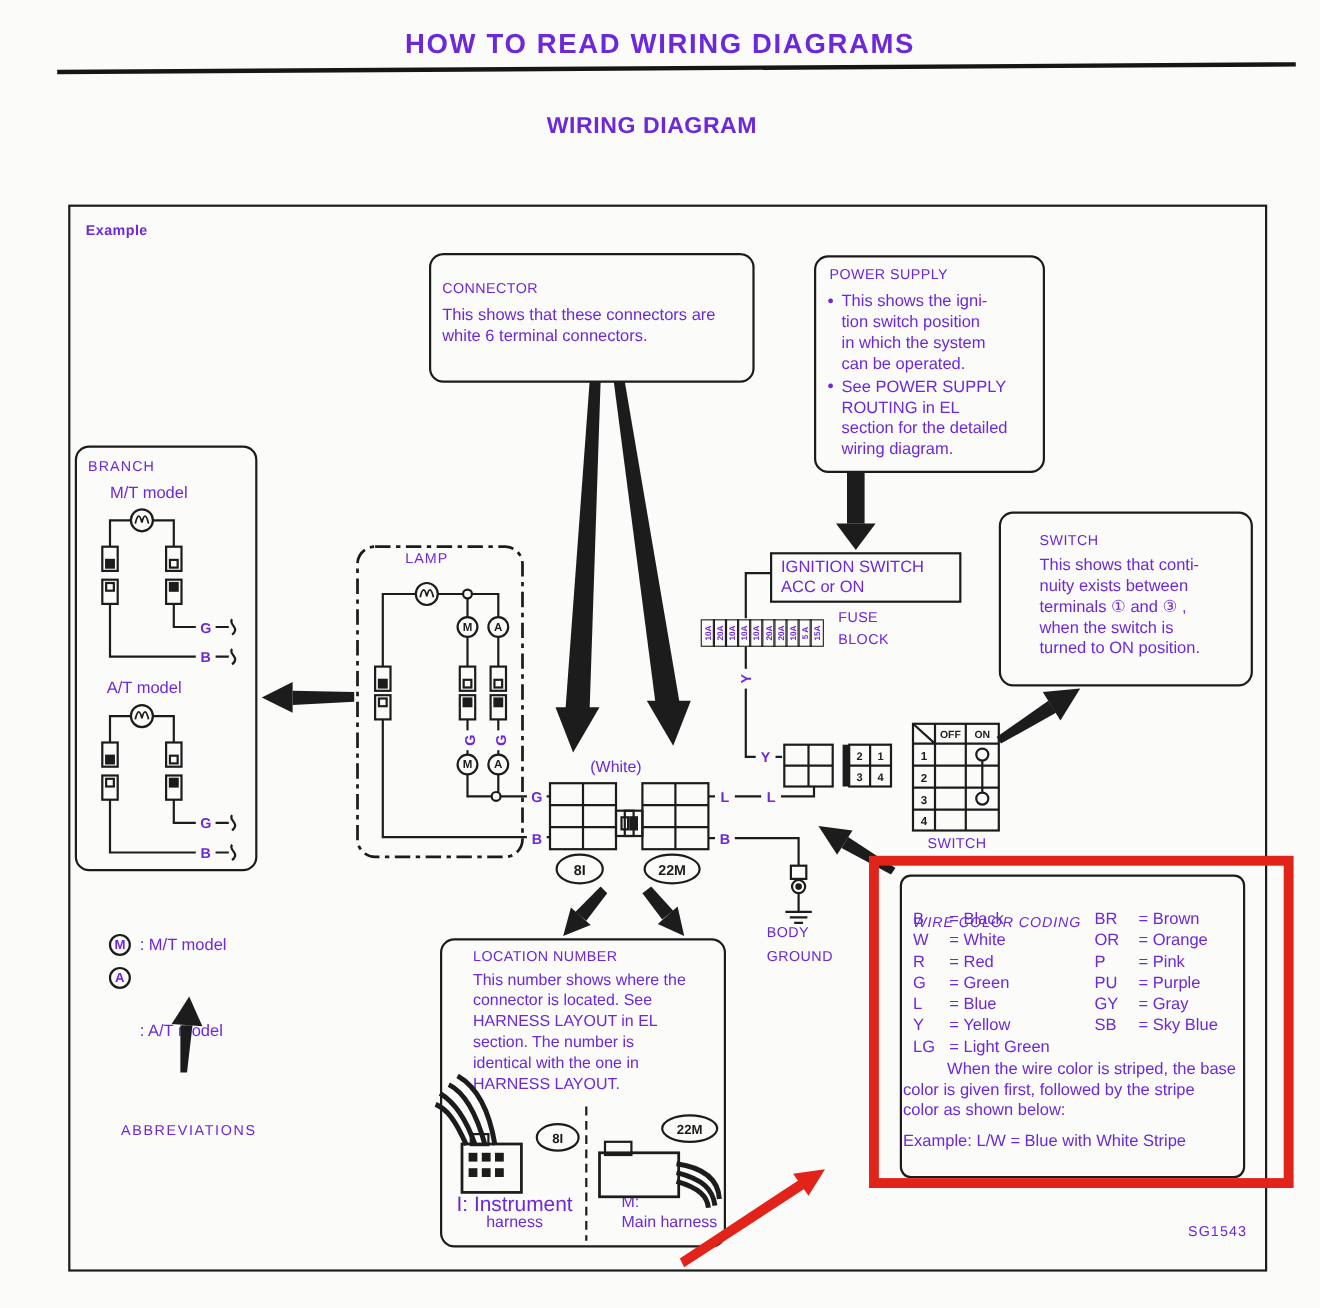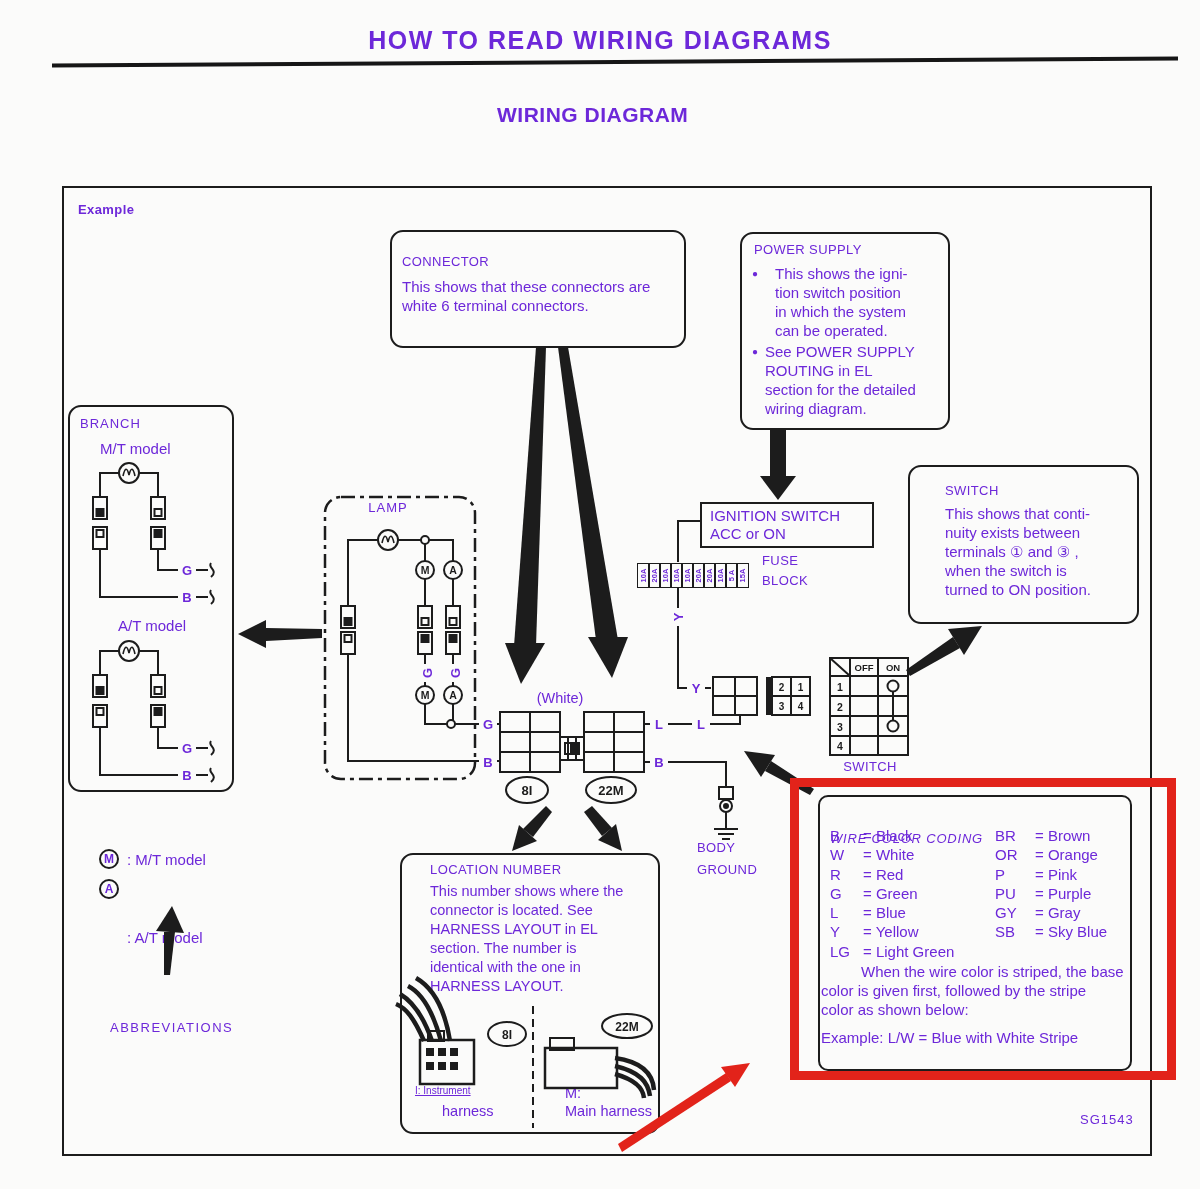--- a/index.html
+++ b/index.html
@@ -47,21 +47,21 @@
   <div class="box" style="left:390px;top:230px;width:292px;height:114px;">
     <div class="abs bt" style="left:10px;top:22px;">CONNECTOR</div>
     <div class="abs bl" style="left:10px;top:45px;">This shows that these connectors are</div>
     <div class="abs bl" style="left:10px;top:64px;">white 6 terminal connectors.</div>
   </div>
 
   <div class="box" style="left:740px;top:232px;width:206px;height:194px;">
     <div class="abs bt" style="left:12px;top:8px;">POWER SUPPLY</div>
     <div class="abs" style="left:10px;top:30px;">
       <span class="ps-dot">●</span>
-      <div style="margin-left:23px;">
+      <div style="margin-left:13px;">
         <div class="bl">This shows the igni-</div>
         <div class="bl">tion switch position</div>
         <div class="bl">in which the system</div>
         <div class="bl">can be operated.</div>
       </div>
     </div>
     <div class="abs" style="left:10px;top:108px;">
       <span class="ps-dot">●</span>
       <div style="margin-left:13px;">
         <div class="bl">See POWER SUPPLY</div>
@@ -77,21 +77,21 @@
     <div class="abs bl" style="left:35px;top:37px;">This shows that conti-</div>
     <div class="abs bl" style="left:35px;top:56px;">nuity exists between</div>
     <div class="abs bl" style="left:35px;top:75px;">terminals ① and ③ ,</div>
     <div class="abs bl" style="left:35px;top:94px;">when the switch is</div>
     <div class="abs bl" style="left:35px;top:113px;">turned to ON position.</div>
   </div>
 
   <div class="box" style="left:68px;top:405px;width:162px;height:383px;">
     <div class="abs bt" style="left:10px;top:9px;letter-spacing:1px;">BRANCH</div>
     <div class="abs lbl" style="left:30px;top:33px;">M/T model</div>
-    <div class="abs lbl" style="left:48px;top:210px;">A/T model</div>
+    <div class="abs lbl" style="left:27px;top:210px;">A/T model</div>
   </div>
 
   <div class="abs bt" style="left:358px;top:500px;width:60px;text-align:center;letter-spacing:1px;">LAMP</div>
 
   <div class="sqbox" style="left:700px;top:502px;width:170px;height:42px;">
     <div class="abs bl" style="left:8px;top:2px;font-size:15px;">IGNITION SWITCH</div>
     <div class="abs bl" style="left:8px;top:20px;font-size:15px;">ACC or ON</div>
   </div>
 
   <div class="fuserow">
@@ -137,21 +137,21 @@
   <div class="abs bt" style="left:697px;top:862px;">GROUND</div>
 
   <div class="box" style="left:400px;top:853px;width:256px;height:277px;">
     <div class="abs bt" style="left:28px;top:7px;">LOCATION NUMBER</div>
     <div class="abs bl" style="left:28px;top:27px;font-size:14.5px;">This number shows where the</div>
     <div class="abs bl" style="left:28px;top:46px;font-size:14.5px;">connector is located.  See</div>
     <div class="abs bl" style="left:28px;top:65px;font-size:14.5px;">HARNESS LAYOUT in EL</div>
     <div class="abs bl" style="left:28px;top:84px;font-size:14.5px;">section.  The number is</div>
     <div class="abs bl" style="left:28px;top:103px;font-size:14.5px;">identical with the one in</div>
     <div class="abs bl" style="left:28px;top:122px;font-size:14.5px;">HARNESS LAYOUT.</div>
-    <div class="abs lbl" style="left:13px;top:230px;font-size:10px;text-decoration:underline;">I:  Instrument</div>
+    <div class="abs lbl" style="left:13px;top:230px;font-size:19px;">I:  Instrument</div>
     <div class="abs lbl" style="left:40px;top:248px;font-size:14.5px;">harness</div>
     <div class="abs lbl" style="left:163px;top:230px;font-size:14.5px;">M:</div>
     <div class="abs lbl" style="left:163px;top:248px;font-size:14.5px;">Main harness</div>
   </div>
 
   <div class="box" style="left:818px;top:795px;width:310px;height:272px;border-radius:10px;"></div>
   <div class="abs bt" style="left:830px;top:831px;letter-spacing:0.8px;font-style:italic;">WIRE COLOR CODING</div>
   <div class="abs" style="left:995px;top:827px;">
     <div class="ccrow"><span class="cccode2">BR</span><span>= Brown</span></div>
     <div class="ccrow"><span class="cccode2">OR</span><span>= Orange</span></div>

